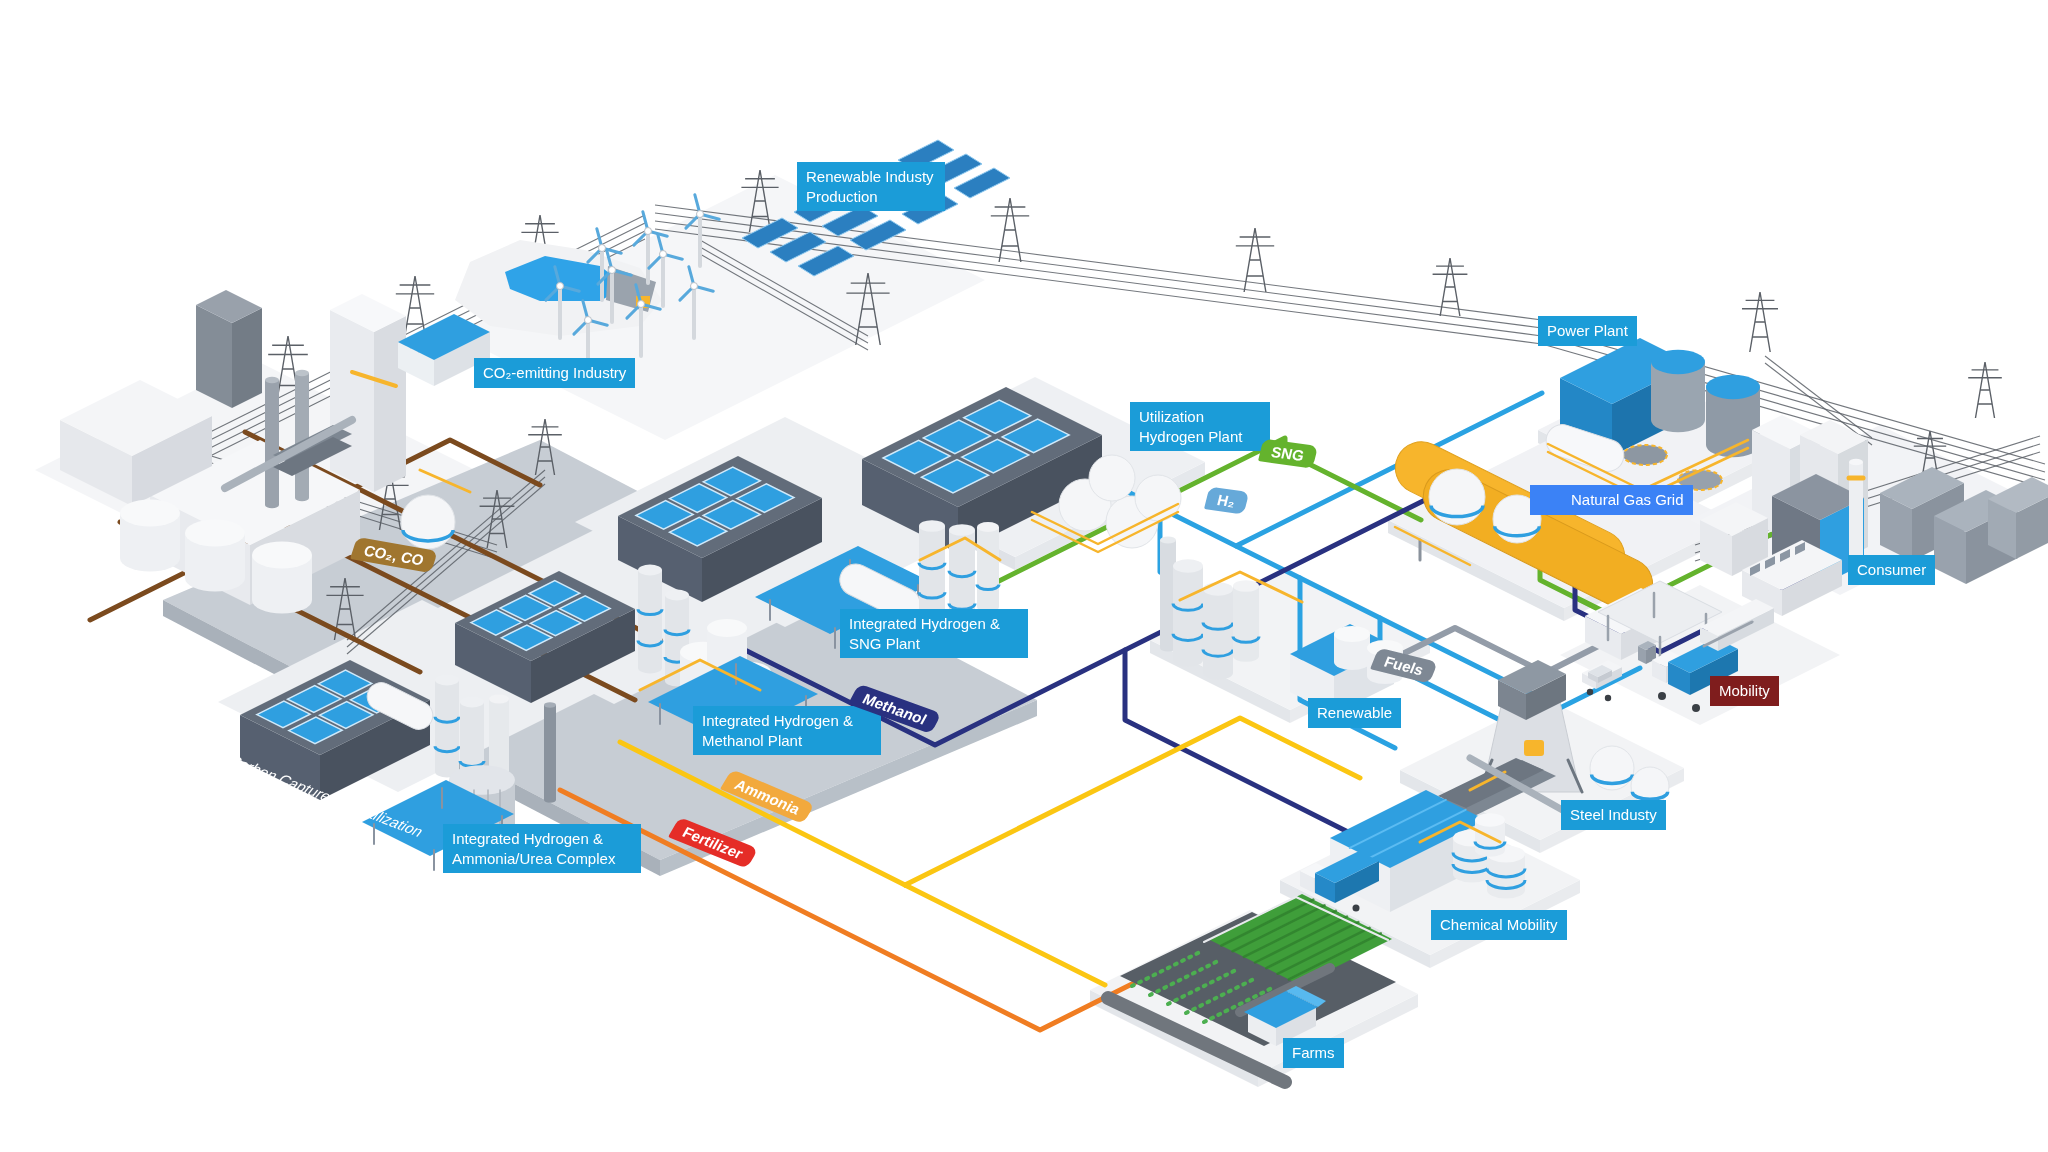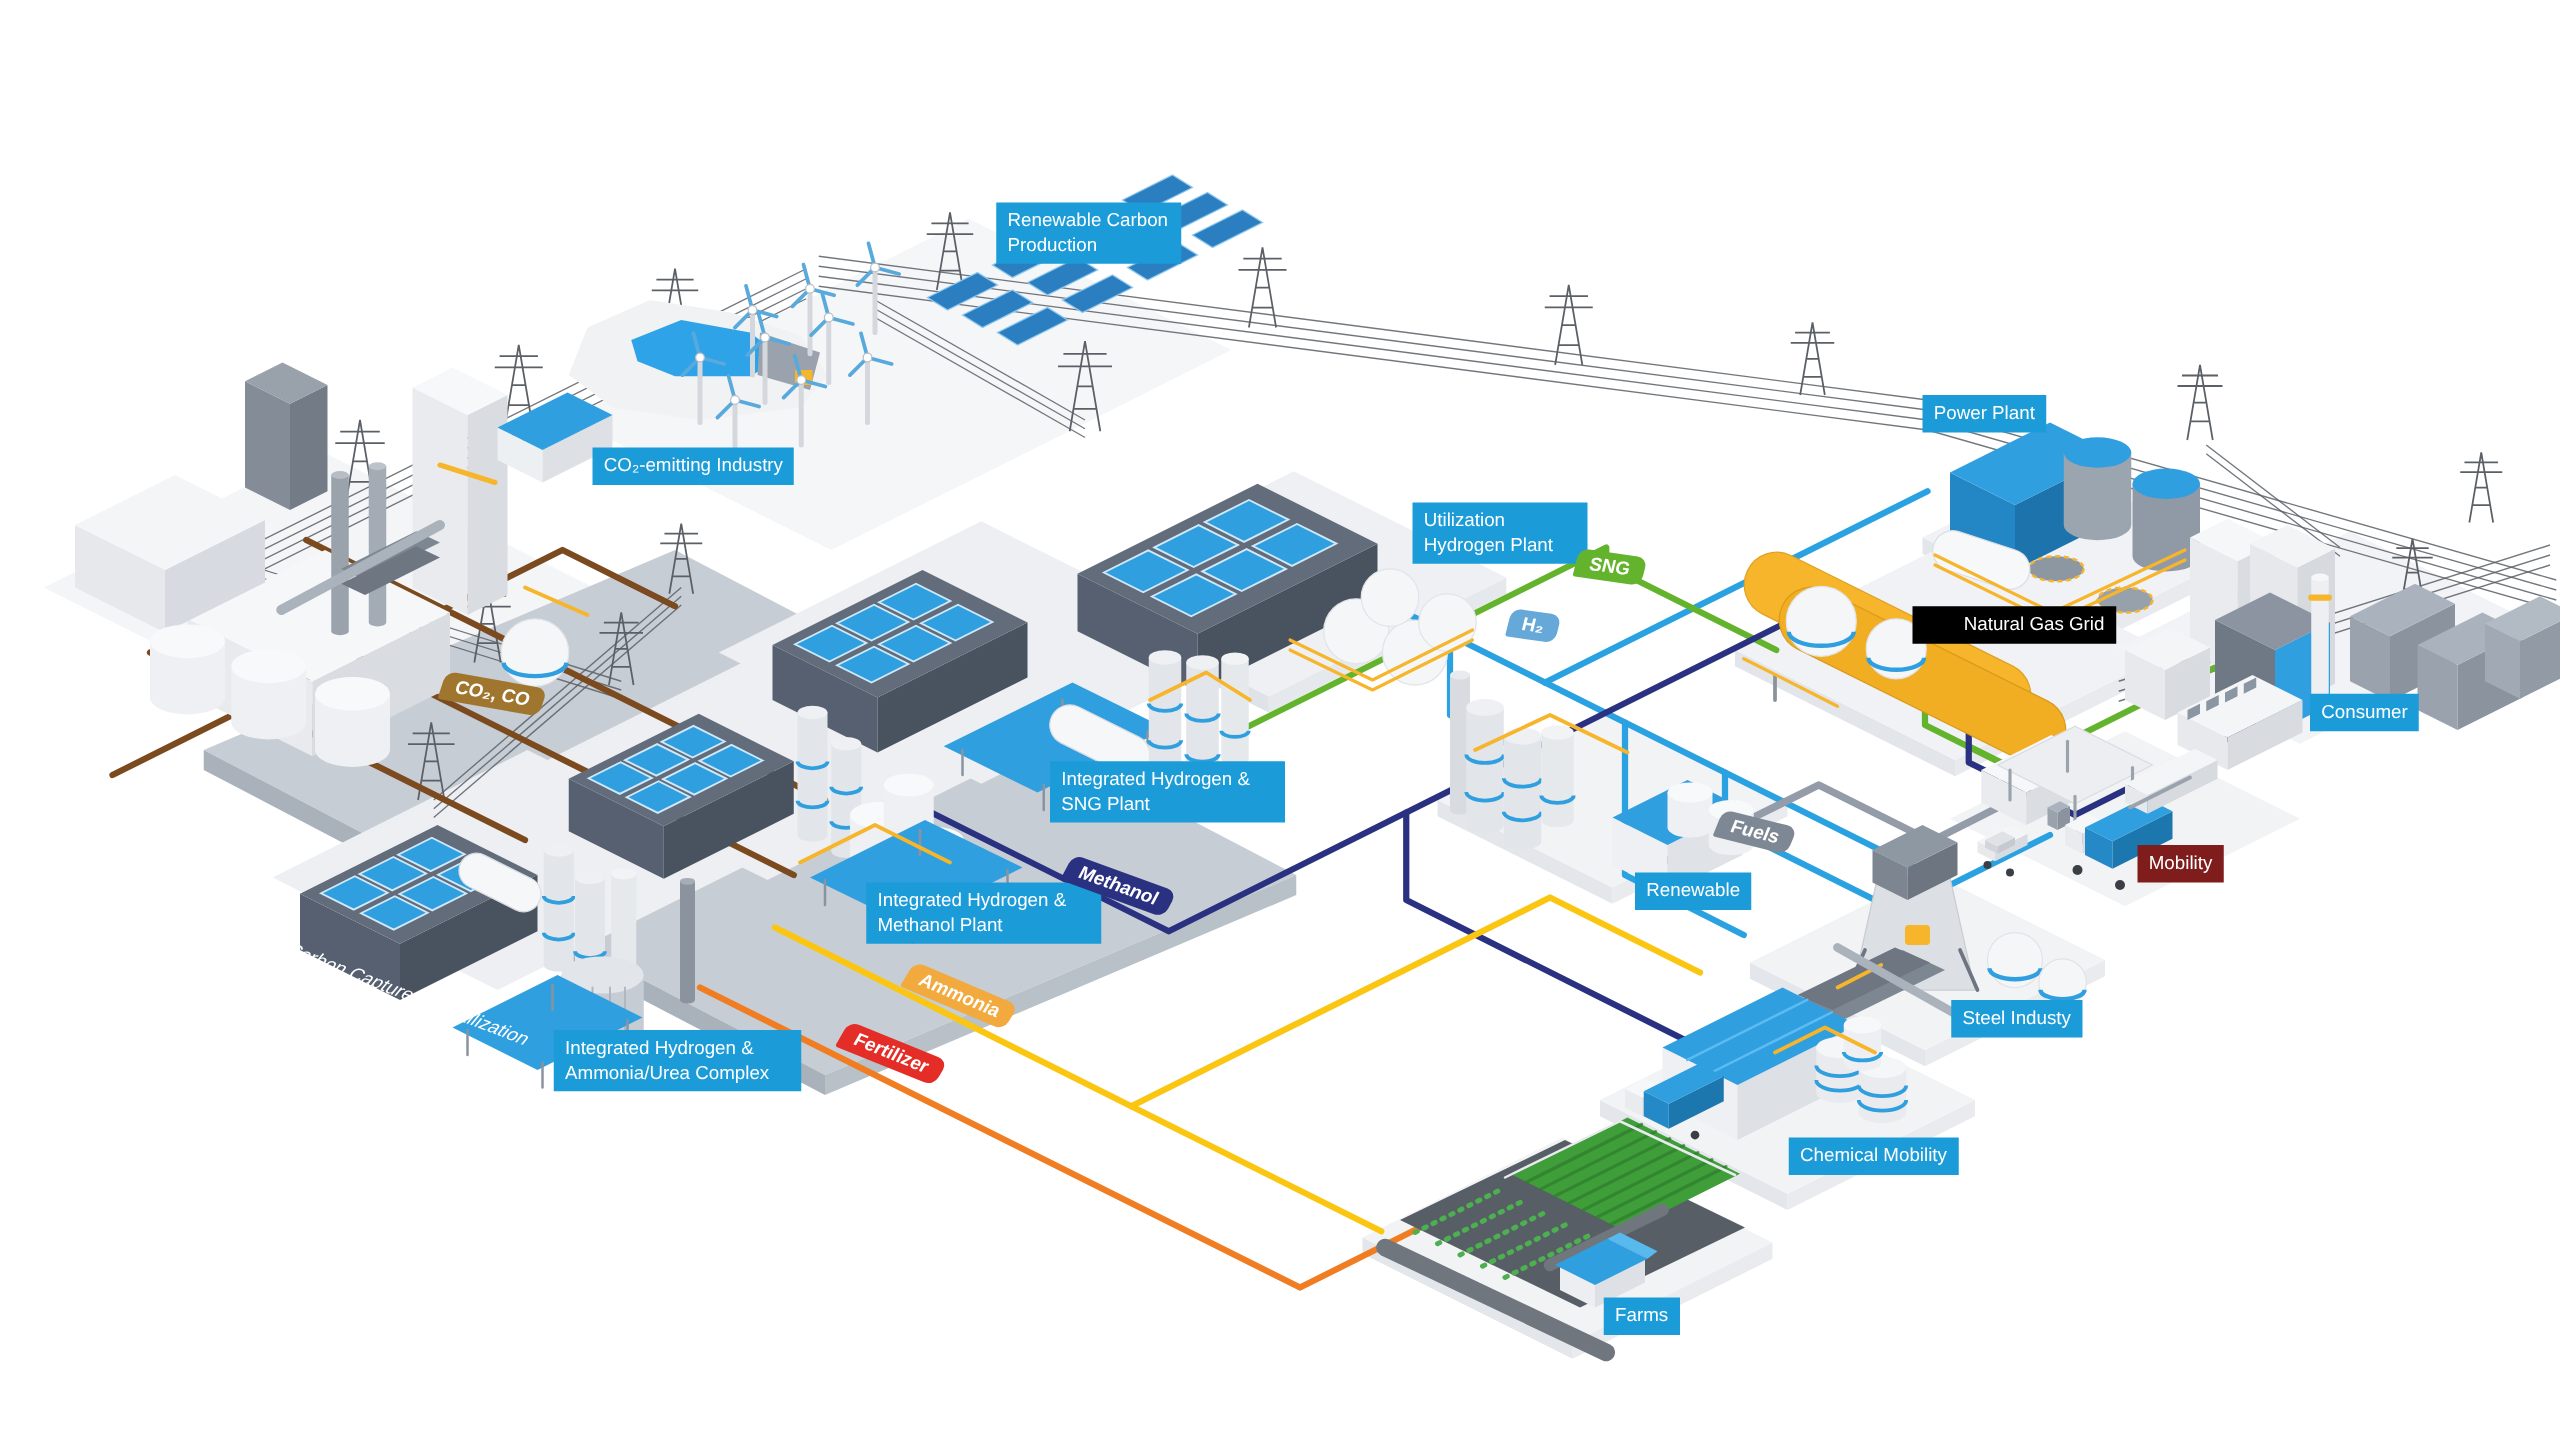--- a/index.html
+++ b/index.html
@@ -505,25 +505,25 @@
           <polyline points="1204.0,942.0 1296.0,897.0 1388.0,940.0" fill="none" stroke="#e8eaed" stroke-width="2" stroke-linejoin="round" stroke-linecap="round"></polyline>
           <polygon points="1248.0,1032.0 1276.0,1046.0 1276.0,1026.0 1248.0,1012.0" fill="#eceef1"></polygon>
           <polygon points="1276.0,1046.0 1316.0,1026.0 1316.0,1006.0 1276.0,1026.0" fill="#dde0e5"></polygon>
           <polygon points="1248.0,1012.0 1288.0,992.0 1316.0,1006.0 1276.0,1026.0" fill="#f6f7f9"></polygon>
           <polygon points="1244.0,1012.0 1286.0,991.0 1318.0,1007.0 1276.0,1028.0" fill="#2f9fe0"></polygon>
           <polygon points="1286.0,991.0 1296.0,986.0 1326.0,1001.0 1318.0,1007.0" fill="#58b9ef"></polygon>
         </g>
       </g>
     </svg>
 
-  <div class="flabel" style="left: 797px; top: 162px; width: 130px; background: rgb(27, 156, 216);">Renewable Carbon Production</div>
+  <div class="flabel" style="left: 797px; top: 162px; width: 130px; background: rgb(27, 156, 216);">Renewable Industy Production</div>
   <div class="flabel nowrap" style="left: 474px; top: 358px; background: rgb(27, 156, 216);">CO₂-emitting Industry</div>
   <div class="flabel nowrap" style="left: 1538px; top: 316px; background: rgb(27, 156, 216);">Power Plant</div>
   <div class="flabel" style="left: 1130px; top: 402px; width: 122px; background: rgb(27, 156, 216);">Utilization Hydrogen Plant</div>
-  <div class="flabel nowrap" style="left: 1530px; top: 485px; background: #000000; padding-left: 41px;">Natural Gas Grid</div>
+  <div class="flabel nowrap" style="left: 1530px; top: 485px; background: #3b82f6; padding-left: 41px;">Natural Gas Grid</div>
   <div class="flabel nowrap" style="left: 1848px; top: 555px; background: rgb(27, 156, 216);">Consumer</div>
   <div class="flabel" style="left: 840px; top: 609px; width: 170px; background: rgb(27, 156, 216);">Integrated Hydrogen &amp; SNG Plant</div>
   <div class="flabel" style="left: 693px; top: 706px; width: 170px; background: rgb(27, 156, 216);">Integrated Hydrogen &amp; Methanol Plant</div>
   <div class="flabel" style="left: 443px; top: 824px; width: 180px; background: rgb(27, 156, 216);">Integrated Hydrogen &amp; Ammonia/Urea Complex</div>
   <div class="ground-label" style="left:236px;top:752px;transform:rotate(21deg) skewX(-18deg)">Carbon Capture and Utilization</div>
   <div class="flabel nowrap" style="left: 1308px; top: 698px; background: rgb(27, 156, 216);">Renewable</div>
   <div class="flabel nowrap" style="left: 1710px; top: 676px; background: #7f1d1d;">Mobility</div>
   <div class="flabel nowrap" style="left: 1561px; top: 800px; background: rgb(27, 156, 216);">Steel Industy</div>
   <div class="flabel nowrap" style="left: 1431px; top: 910px; background: rgb(27, 156, 216);">Chemical Mobility</div>
   <div class="flabel nowrap" style="left: 1283px; top: 1038px; background: rgb(27, 156, 216);">Farms</div>

